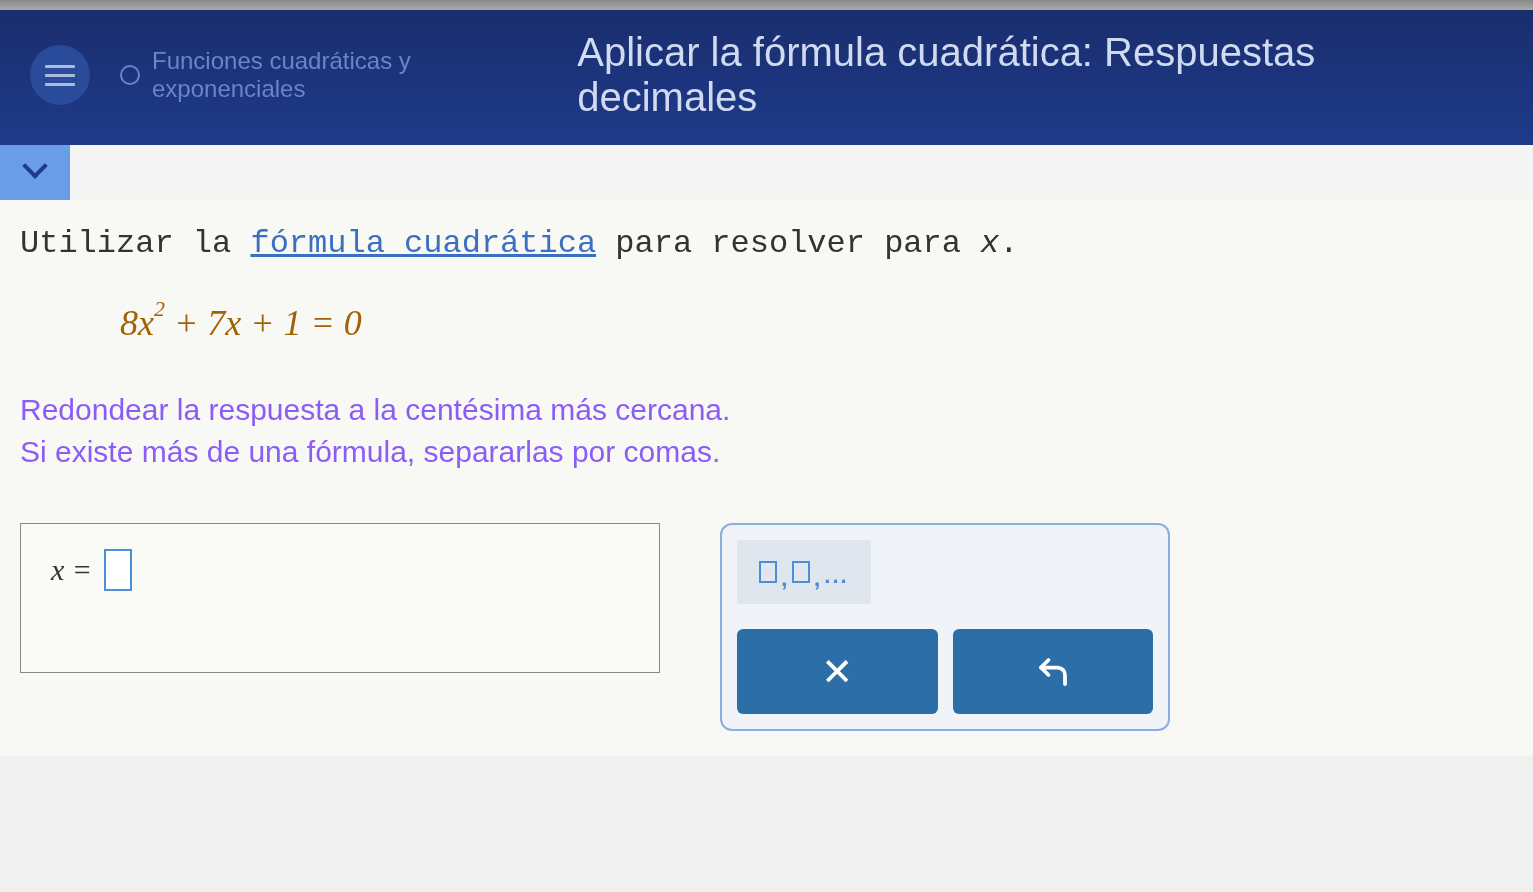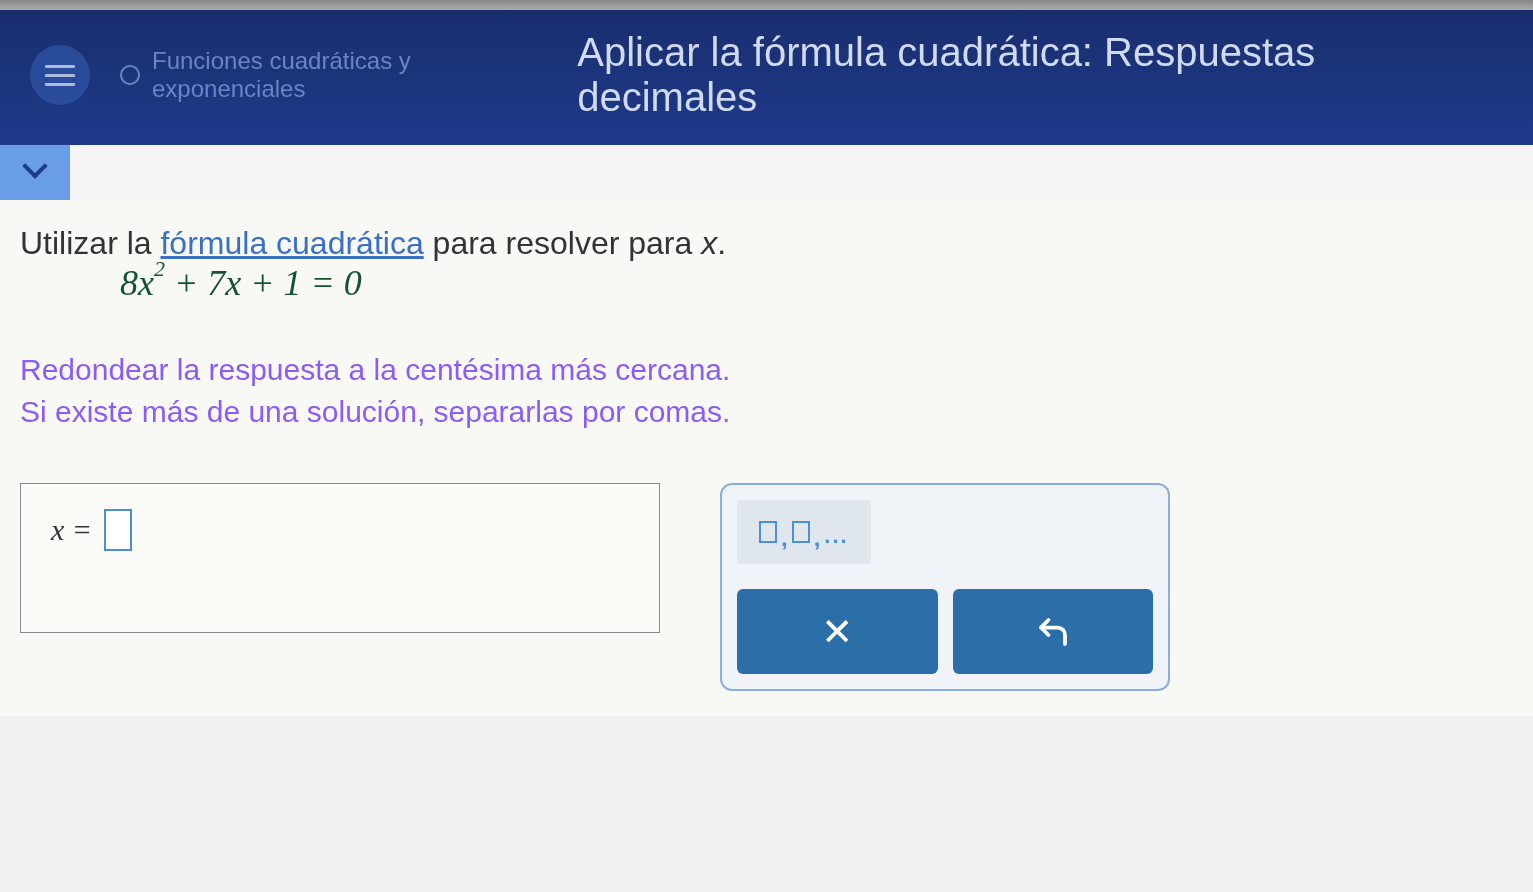--- a/index.html
+++ b/index.html
@@ -99,30 +99,32 @@
       margin-top: -4px;
       margin-left: 3px;
     }
     .content {
       padding: 25px 20px;
       background: #f8f8f5;
     }
     .instruction-line {
       font-size: 32px;
       color: #333;
+      margin-bottom: 40px;
+      font-family: Liberation Mono, monospace;
     }
     .formula-link {
       color: #3a6fc4;
       text-decoration: underline;
     }
     .equation {
       font-size: 36px;
       font-style: italic;
       font-family: 'Times New Roman', serif;
-      color: #14532d;
+      color: #a16207;
       margin-left: 100px;
       margin-bottom: 45px;
     }
     .equation sup {
       font-size: 22px;
       vertical-align: super;
       position: relative;
       top: -6px;
     }
     .instr2, .instr3 {
@@ -261,21 +263,21 @@
 <div class="content">
   <div class="instruction-line">
     <span>Utilizar la </span><a href="#" class="formula-link">fórmula cuadrática</a><span> para resolver para </span><span class="var-x">x</span><span>.</span>
   </div>
 
   <div class="equation">
     8<span class="var-x">x</span><sup>2</sup> + 7<span class="var-x">x</span> + 1 = 0
   </div>
 
   <div class="instr2">Redondear la respuesta a la centésima más cercana.</div>
-  <div class="instr3">Si existe más de una solución, separarlas por comas.</div>
+  <div class="instr3">Si existe más de una fórmula, separarlas por comas.</div>
 
   <div class="answer-row">
     <div class="answer-box">
       <div class="x-equals">
         <span><span class="var-x">x</span> =</span>
         <span class="input-placeholder"></span>
       </div>
     </div>
 
     <div class="keypad-panel">

